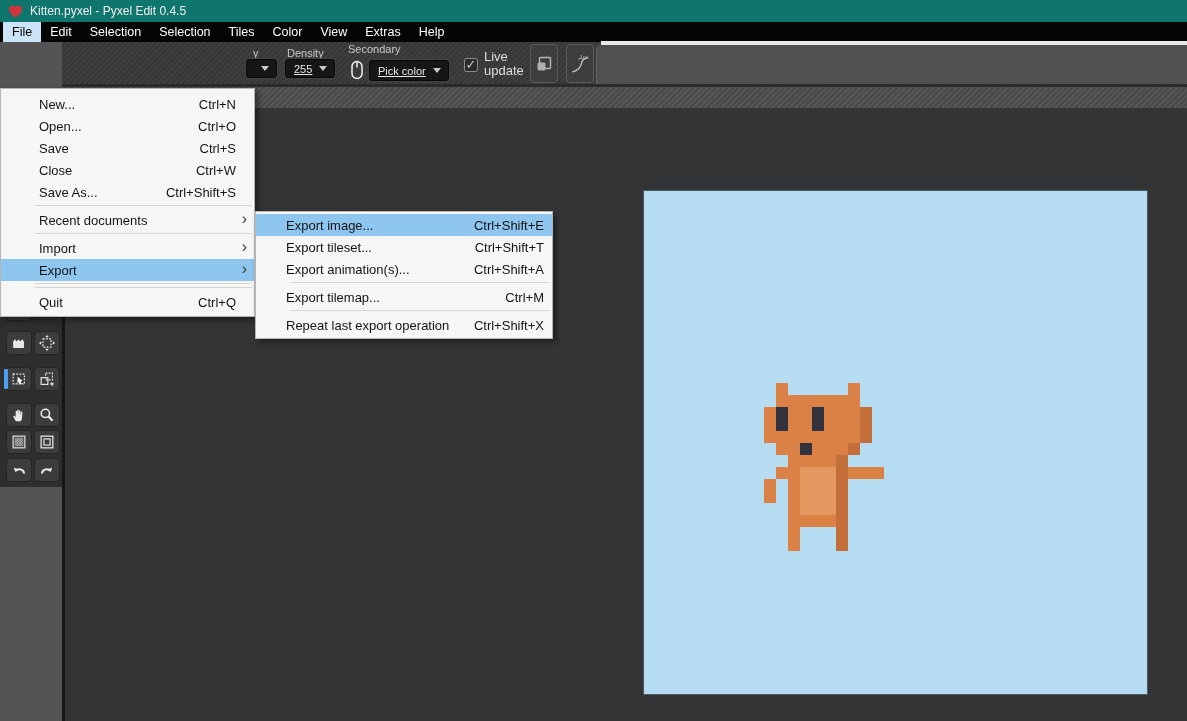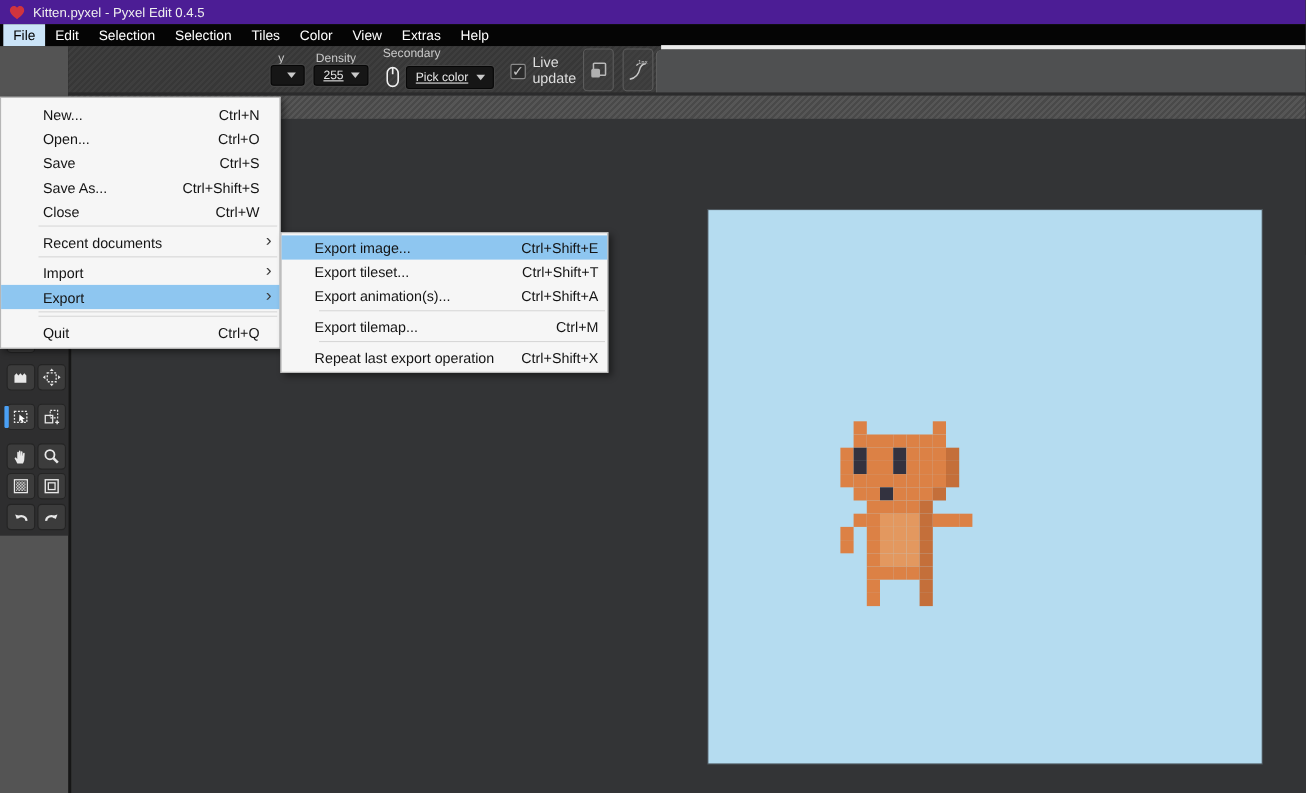--- a/index.html
+++ b/index.html
@@ -1,20 +1,20 @@
 <!DOCTYPE html>
 <html style="--hl: #8ec6f0; --mbhl: #cbe4f8;"><head>
 <meta charset="utf-8">
 <style>
   * { margin:0; padding:0; box-sizing:border-box; }
   body { background:#222; font-family:"Liberation Sans", sans-serif; }
   .screen { position:relative; width:1187px; height:721px; background:#333436; overflow:hidden; }
 
   
-  .titlebar { position:absolute; left:0; top:0; width:1187px; height:22px; background:#4c1d95; }
+  .titlebar { position:absolute; left:0; top:0; width:1187px; height:22px; background:#0f766e; }
   .titlebar .heart { position:absolute; left:7px; top:3px; }
   .titlebar .ttl { position:absolute; left:30px; top:4px; font-size:12px; color:#efefef; white-space:nowrap; }
 
   
   .menubar { position:absolute; left:0; top:22px; width:1187px; height:20px; background:#050505; display:flex; padding-left:3px; }
   .mb-item { height:20px; line-height:20px; padding:0 9px; font-size:12.5px; color:#ffffff; cursor:default; }
   .mb-item.active { background:var(--mbhl,#cbe4f8); color:#000; }
 
   
   .toolbar-bg { position:absolute; left:62px; top:42px; width:1125px; height:45px;
@@ -315,26 +315,26 @@
       </div>
       <div class="mi">
         <span class="lbl">Open...</span>
         <span class="sc">Ctrl+O</span>
       </div>
       <div class="mi">
         <span class="lbl">Save</span>
         <span class="sc">Ctrl+S</span>
       </div>
       <div class="mi">
+        <span class="lbl">Close</span>
+        <span class="sc">Ctrl+W</span>
+      </div>
+      <div class="mi">
         <span class="lbl">Save As...</span>
         <span class="sc">Ctrl+Shift+S</span>
-      </div>
-      <div class="mi">
-        <span class="lbl">Close</span>
-        <span class="sc">Ctrl+W</span>
       </div>
       <div class="msep"></div>
       <div class="mi">
         <span class="lbl">Recent documents</span>
         <span class="ar">›</span>
       </div>
       <div class="msep"></div>
       <div class="mi">
         <span class="lbl">Import</span>
         <span class="ar">›</span>

